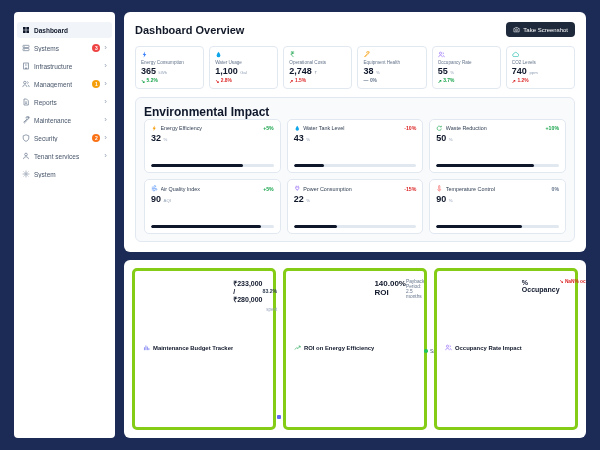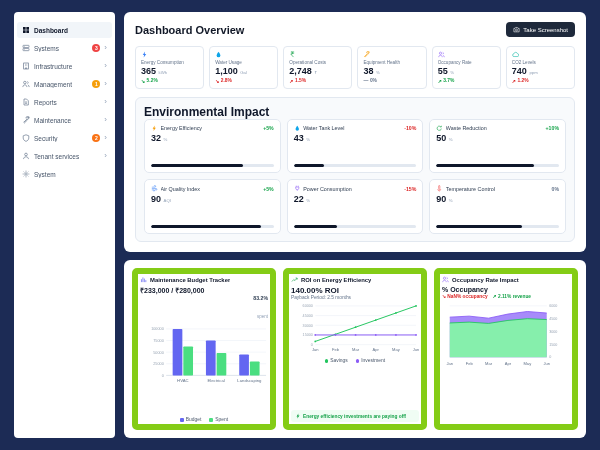--- a/index.html
+++ b/index.html
@@ -41,21 +41,21 @@
   .env-head{display:flex;align-items:center;gap:3px;margin-bottom:2px}
   .e-icon{width:6.5px;height:6.5px;flex-shrink:0}
   .env-name{font-size:5.4px;color:#334155;flex:1;white-space:nowrap;overflow:hidden}
   .env-change{font-size:5.2px;font-weight:bold}
   .env-value{font-size:9px;font-weight:bold;color:#0f172a}
   .env-unit{font-size:4.3px;color:#94a3b8;font-weight:normal}
   .track{height:3.5px;background:#e2e8f0;border-radius:2px;overflow:hidden;margin-top:auto}
   .fill{height:100%;background:#0f172a;border-radius:2px}
   
   .analytics{display:grid;grid-template-columns:1fr 1fr 1fr;gap:7px;height:100%}
-  .a-card{border:6px solid #84cc16;border-radius:5px;padding:2px;display:flex;flex-direction:column;min-width:0;background:#fff}
+  .a-card{border:3px solid #84cc16;border-radius:5px;padding:8px;display:flex;flex-direction:row;min-width:0;background:#fff}
   .a-head{display:flex;align-items:center;gap:3px;margin-bottom:3px}
   .a-icon{width:7px;height:7px;flex-shrink:0}
   .a-title{font-size:5.9px;font-weight:bold;color:#0f172a;white-space:nowrap;overflow:hidden}
   .amt-row{display:flex;justify-content:space-between;align-items:flex-start;margin-bottom:2px}
   .amt{font-size:7px;font-weight:bold;color:#0f172a}
   .spent{text-align:right;line-height:1.15}
   .sp-pct{font-size:5.2px;font-weight:bold;color:#334155}
   .sp-lbl{font-size:4.5px;color:#94a3b8}
   .chart{width:100%;height:auto;display:block}
   svg text{font-family:"Liberation Sans",sans-serif}

